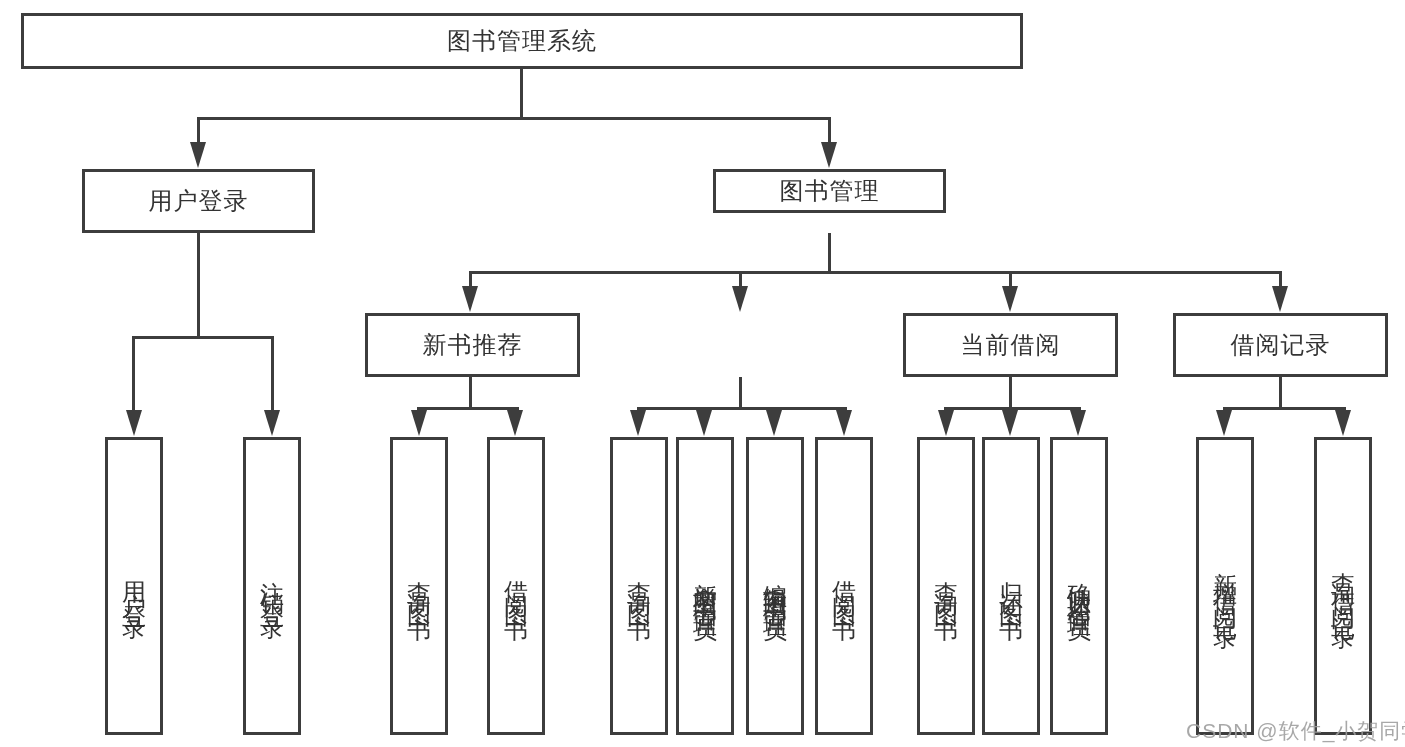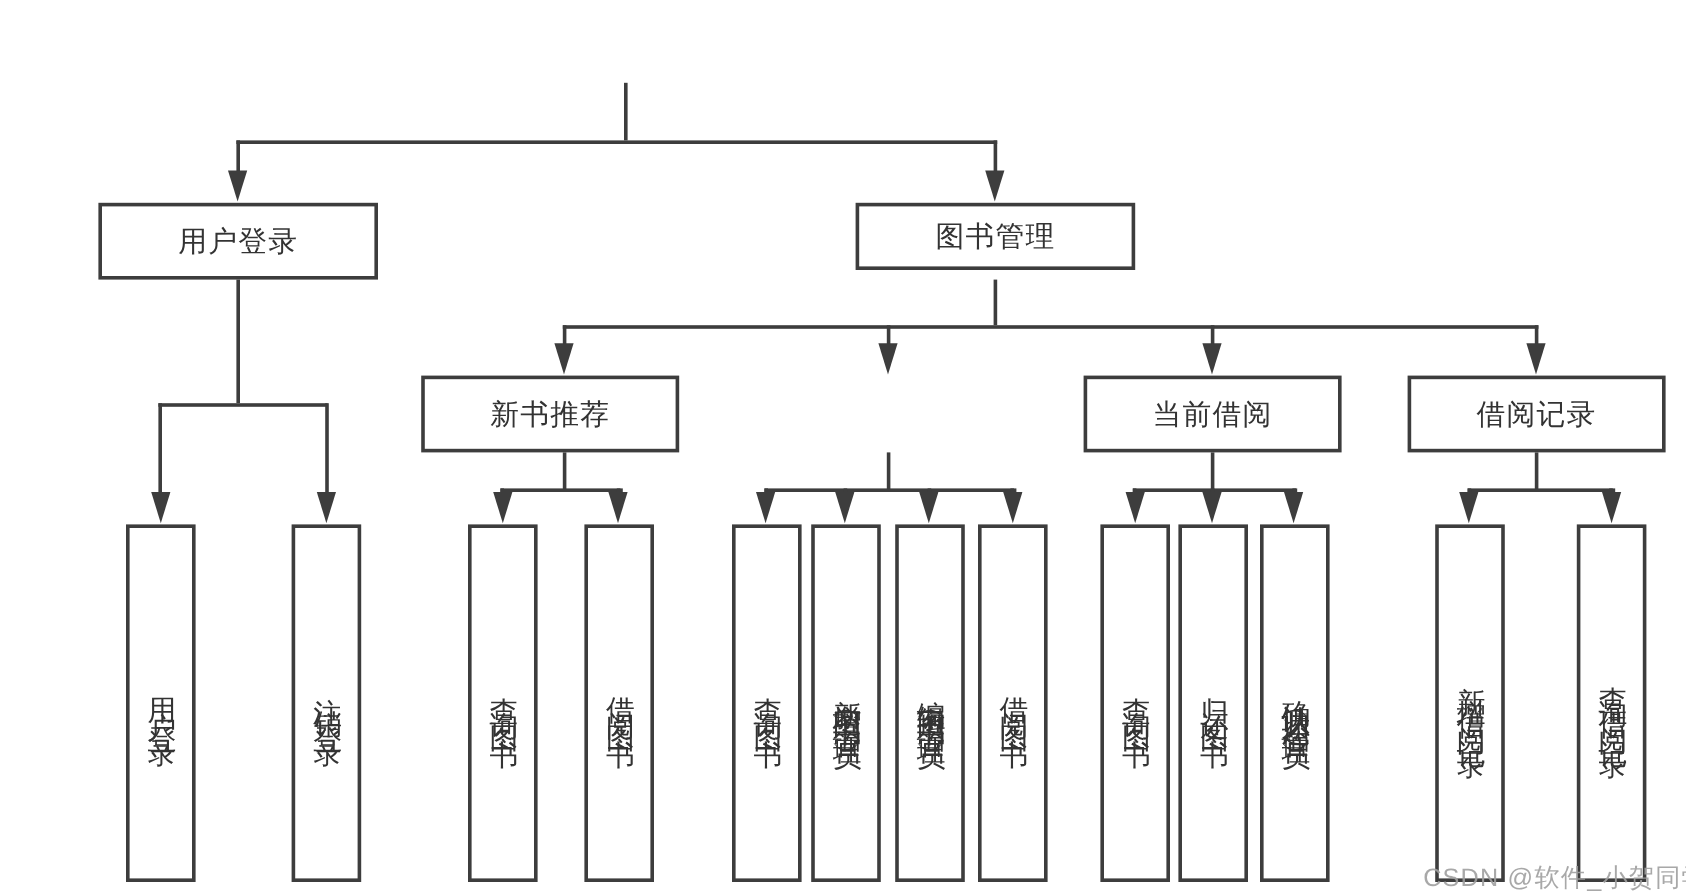--- a/index.html
+++ b/index.html
@@ -30,29 +30,32 @@
   .watermark {
     position:absolute; left:1186px; top:717px; font-size:21px;
     color:rgba(158,158,158,0.9); white-space:nowrap; letter-spacing:1px;
   }
 </style>
 </head>
 <body>
 
 <div class="canvas">
 
+  <div class="box" style="left:21px;top:13px;width:1002px;height:56px">
+    <span class="hlabel">图书管理系统</span>
+  </div>
 
   <div class="box" style="left:82px;top:169px;width:233px;height:64px">
     <span class="hlabel">用户登录</span>
   </div>
-  <div class="box" style="left:713px;top:169px;width:233px;height:56px">
+  <div class="box" style="left:713px;top:169px;width:233px;height:44px">
     <span class="hlabel">图书管理</span>
   </div>
 
-  <div class="box" style="left:351px;top:313px;width:215px;height:64px">
+  <div class="box" style="left:365px;top:313px;width:215px;height:64px">
     <span class="hlabel">新书推荐</span>
   </div>
   <div class="box" style="left:1173px;top:313px;width:215px;height:64px">
     <span class="hlabel">借阅记录</span>
   </div>
   <div class="box" style="left:903px;top:313px;width:215px;height:64px">
     <span class="hlabel">当前借阅</span>
   </div>
 
   <div class="box" style="left:105px;top:437px;width:58px;height:298px">

